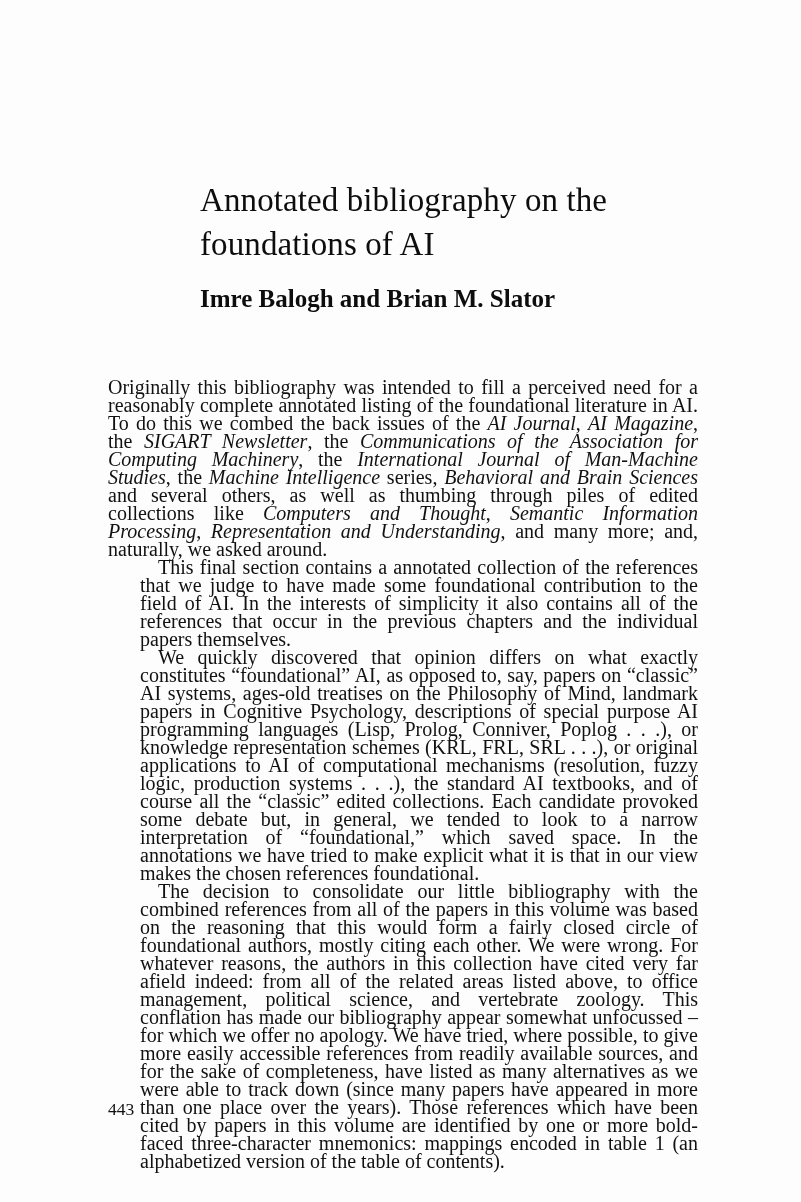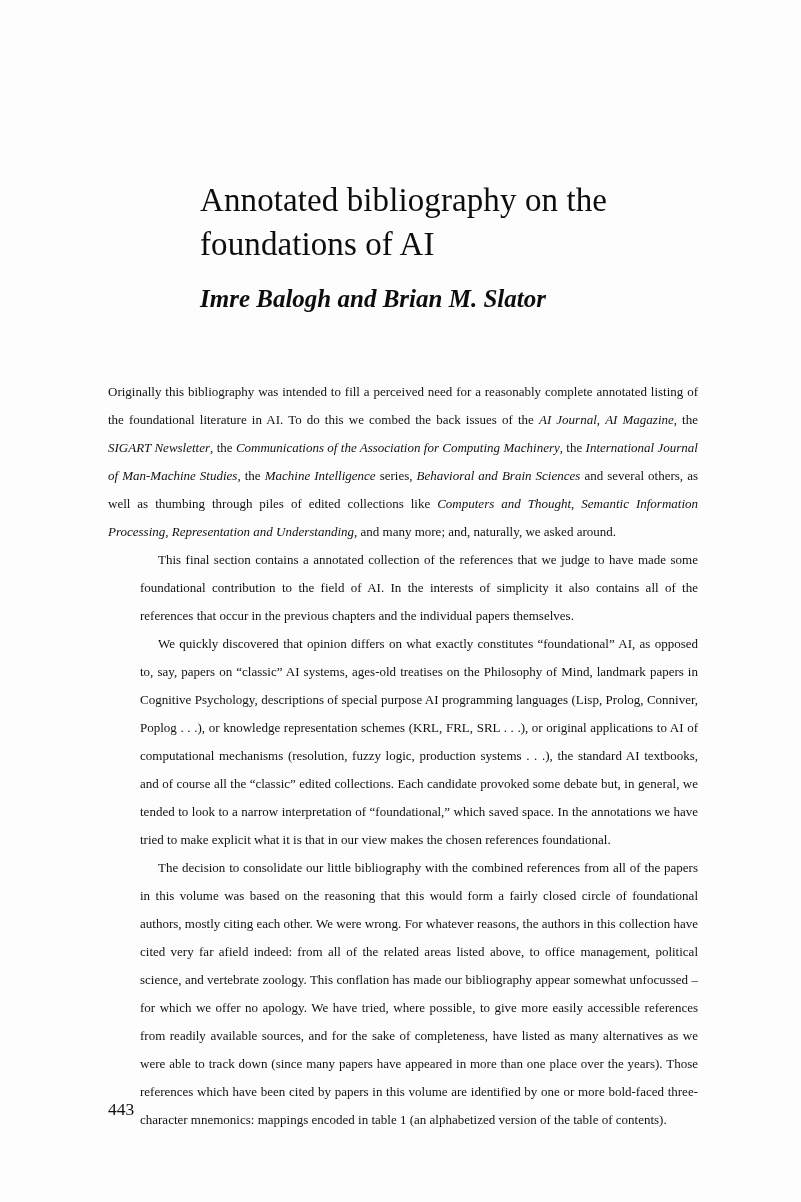--- a/index.html
+++ b/index.html
@@ -31,34 +31,33 @@
     line-height: 44px;
     font-weight: normal;
     margin: 0;
     letter-spacing: 0.1px;
     color: #0d0d0d;
   }
   .doc-authors {
     margin: 18px 0 0 0;
     font-size: 25px;
     line-height: 30px;
-    font-style: italic;
     font-weight: bold;
     color: #0d0d0d;
   }
   .body-block {
     position: absolute;
     left: 108px;
     top: 378px;
     width: 590px;
   }
   p.para {
     margin: 0;
-    font-size: 13px;
-    line-height: 28px;
+    font-size: 20px;
+    line-height: 18px;
     text-align: justify;
     text-justify: inter-word;
     color: #111111;
     hyphens: manual;
   }
   p.para.indented {
     text-indent: 18px;
     margin-left: 32px;
   }
   .it {

